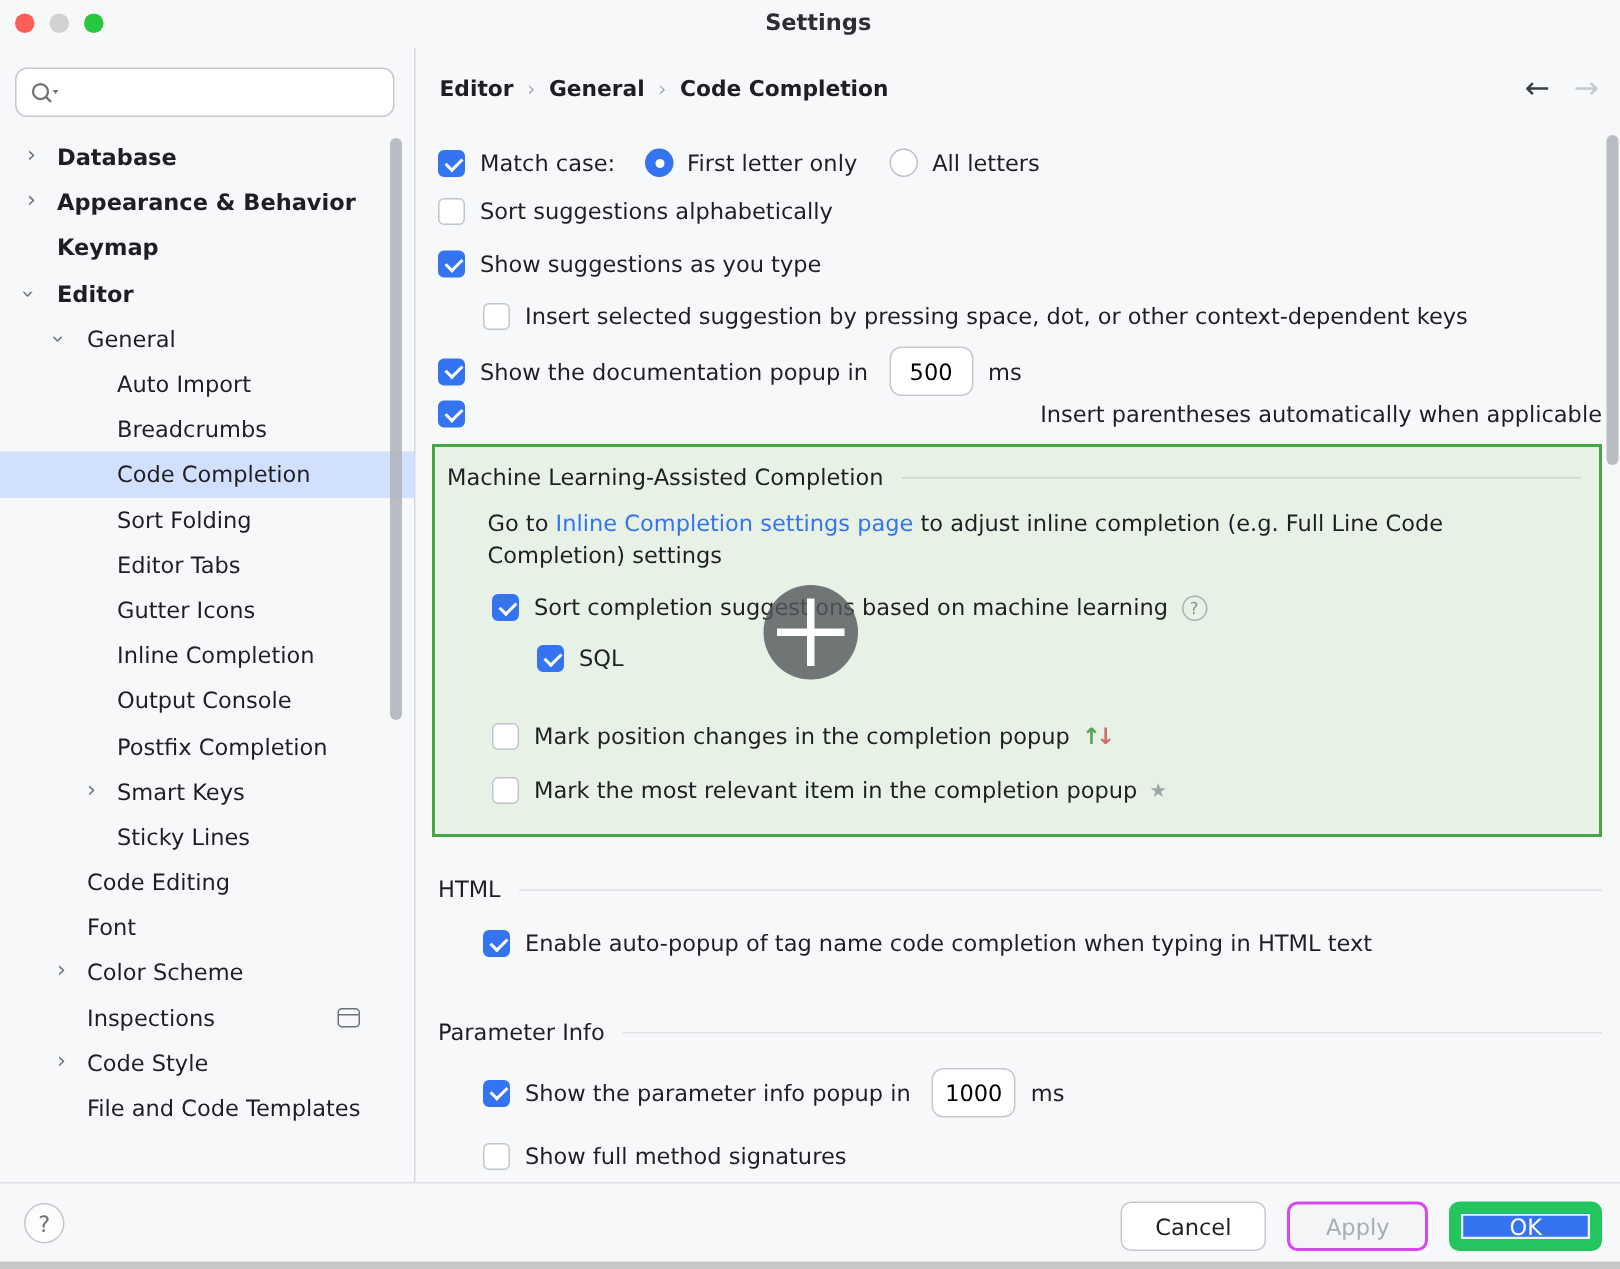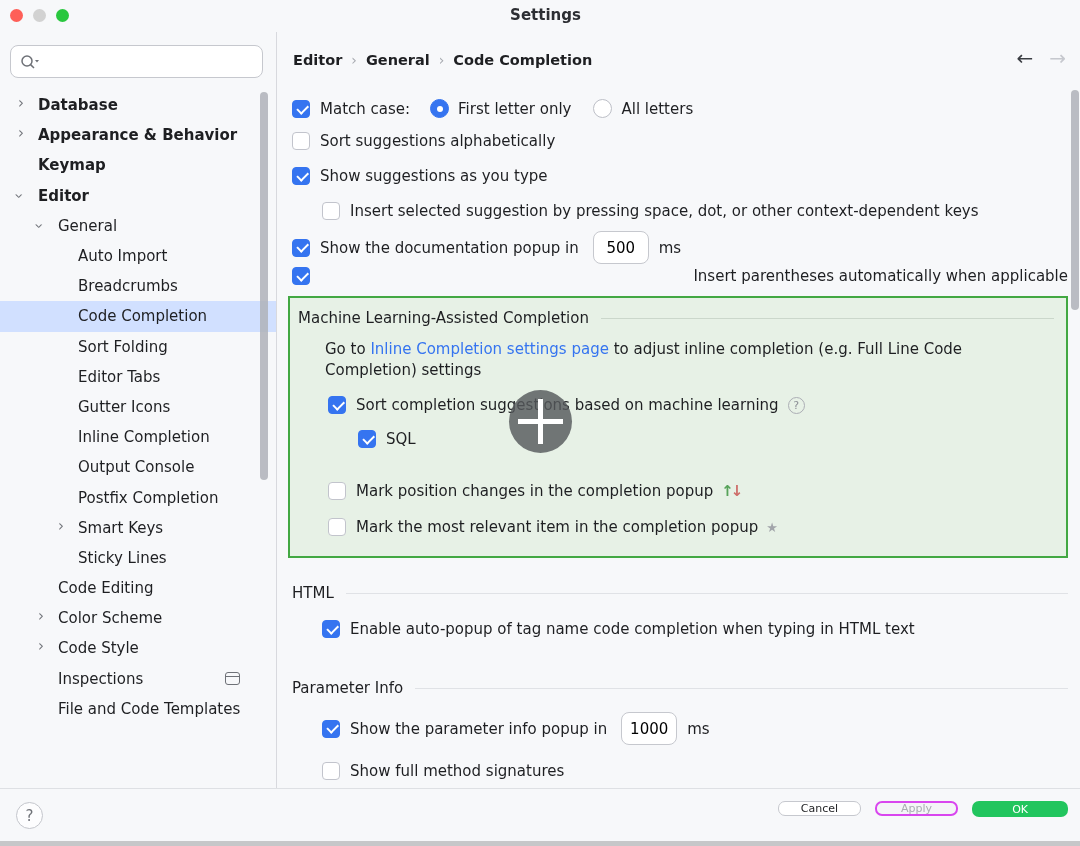--- a/index.html
+++ b/index.html
@@ -84,21 +84,21 @@
   .m13{margin-top:13px;}
   .param-head{margin-top:36px;}
   .param-row{margin-top:13px;height:33px;}
   .m14{margin-top:14px;}
 
   
   .footer{position:absolute;left:0;right:0;bottom:0;height:58px;border-top:1px solid #DEE0E4;background:#F7F8FA;box-sizing:border-box;}
   .help-btn{position:absolute;left:16px;top:13px;width:27px;height:27px;border-radius:50%;border:1px solid #C4C6CC;
     background:#FDFDFE;color:#6F7278;display:flex;align-items:center;justify-content:center;font-size:15px;box-sizing:border-box;}
   .btns{position:absolute;right:12px;top:12px;display:flex;gap:14px;}
-  .btn{height:15px;border-radius:7px;font:inherit;font-size:11px;display:flex;align-items:center;justify-content:center;box-sizing:border-box;}
+  .btn{height:33px;border-radius:7px;font:inherit;font-size:15px;display:flex;align-items:center;justify-content:center;box-sizing:border-box;}
   .btn-cancel{background:#FFF;border:1px solid #C6C8CE;color:#1E1F22;padding:0 22px;}
   .btn-apply{background:#F4F5F7;border:2px solid #d946ef;color:#A9ACB2;padding:0 24px;}
   .btn-ok{background:#3574F0;border:8px solid #22c55e;color:#FFF;padding:0 32px;box-shadow:inset 0 0 0 1.5px #EDF1FC;}
 
   .edge{position:absolute;left:0;right:0;bottom:0;height:5px;background:#C6C7C9;}
 
   
   .cursor{position:absolute;left:509px;top:390px;width:63px;height:63px;border-radius:50%;background:rgba(86,89,92,0.82);z-index:50;}
   .cursor::before{content:"";position:absolute;left:50%;top:9px;bottom:9px;width:5px;margin-left:-2.5px;background:#fff;}
   .cursor::after{content:"";position:absolute;top:50%;left:9px;right:9px;height:5px;margin-top:-2.5px;background:#fff;}
@@ -190,31 +190,35 @@
         </div>
       <div class="titem lvl2">
         <span class="chev"></span>
           <span class="tlabel">Sticky Lines</span>
         </div>
       <div class="titem lvl1">
         <span class="chev"></span>
           <span class="tlabel">Code Editing</span>
         </div>
       <div class="titem lvl1">
+        <span class="chev"></span>
+          <span class="tlabel">Font</span>
+        </div>
+      <div class="titem lvl1">
         <span class="chev right"></span>
         <span class="tlabel">Color Scheme</span>
-        </div>
-      <div class="titem lvl1">
-        <span class="chev right"></span>
-        <span class="tlabel">Code Style</span>
         </div>
       <div class="titem lvl1">
         <span class="chev"></span>
           <span class="tlabel">Inspections</span>
         <span class="insp-icon"></span>
+        </div>
+      <div class="titem lvl1">
+        <span class="chev right"></span>
+        <span class="tlabel">Code Style</span>
         </div>
       <div class="titem lvl1">
         <span class="chev"></span>
           <span class="tlabel">File and Code Templates</span>
         </div>
     </div>
     <div class="sb-scroll"></div>
   </div>
 
   <div class="content">

